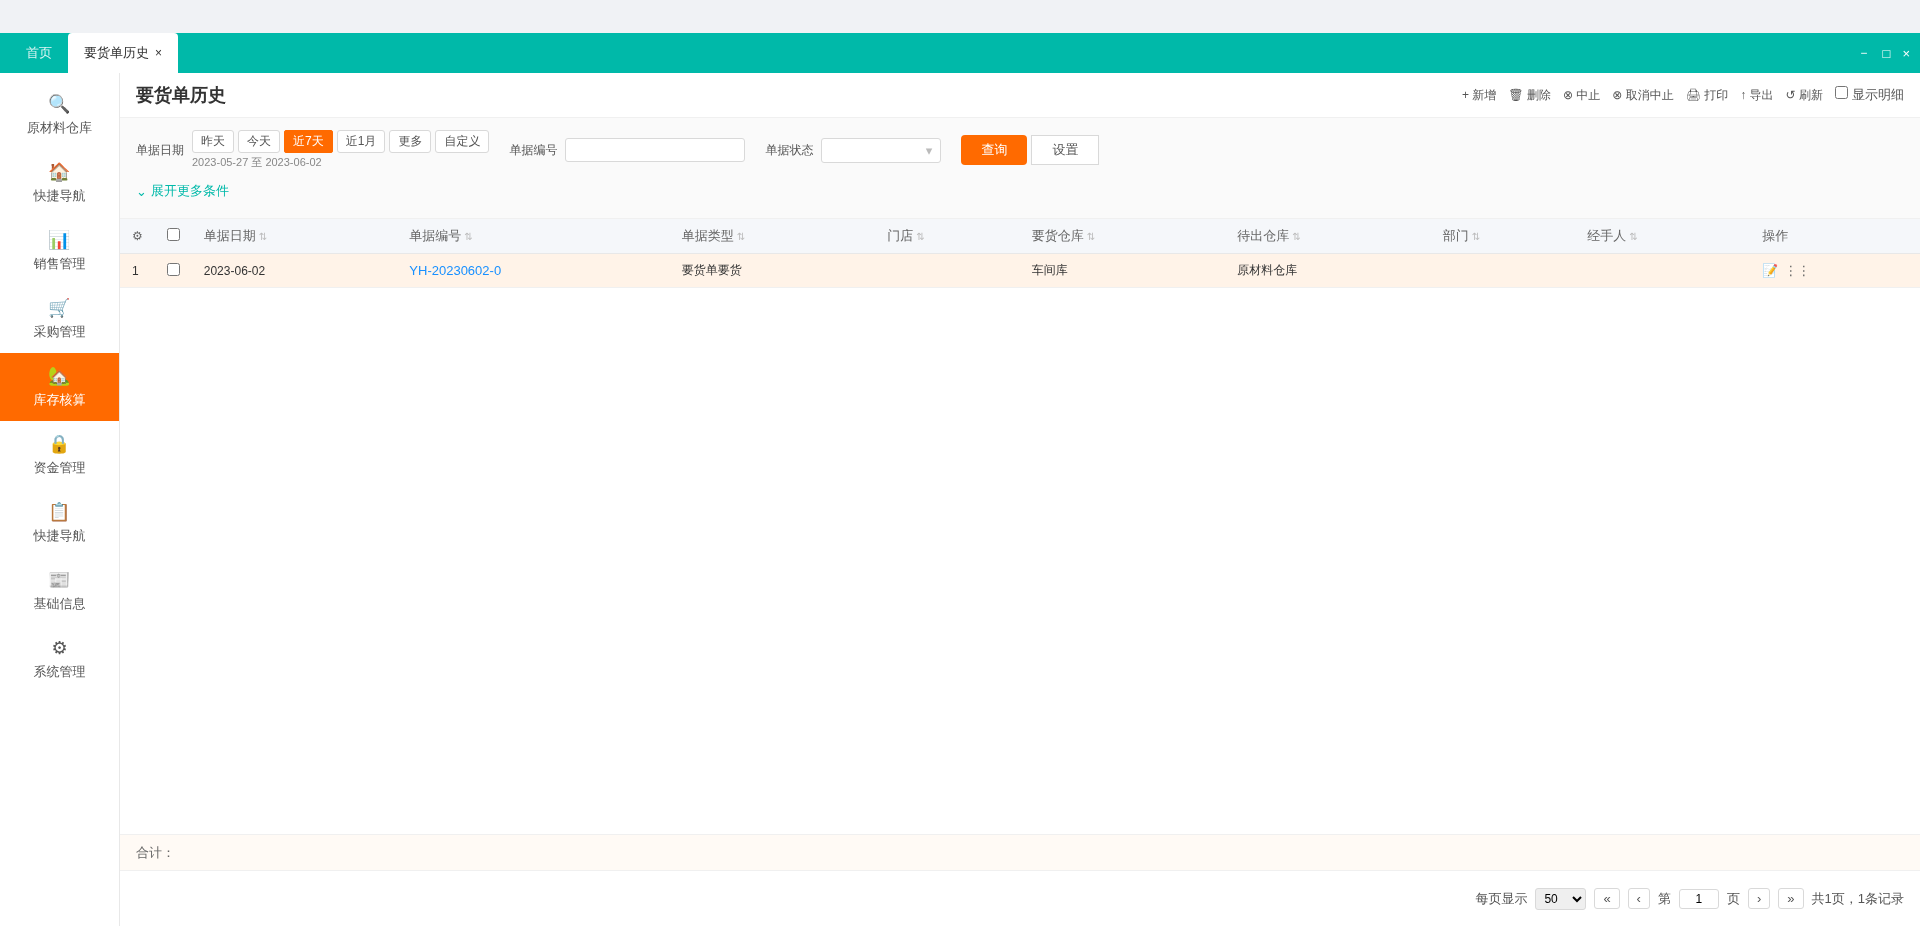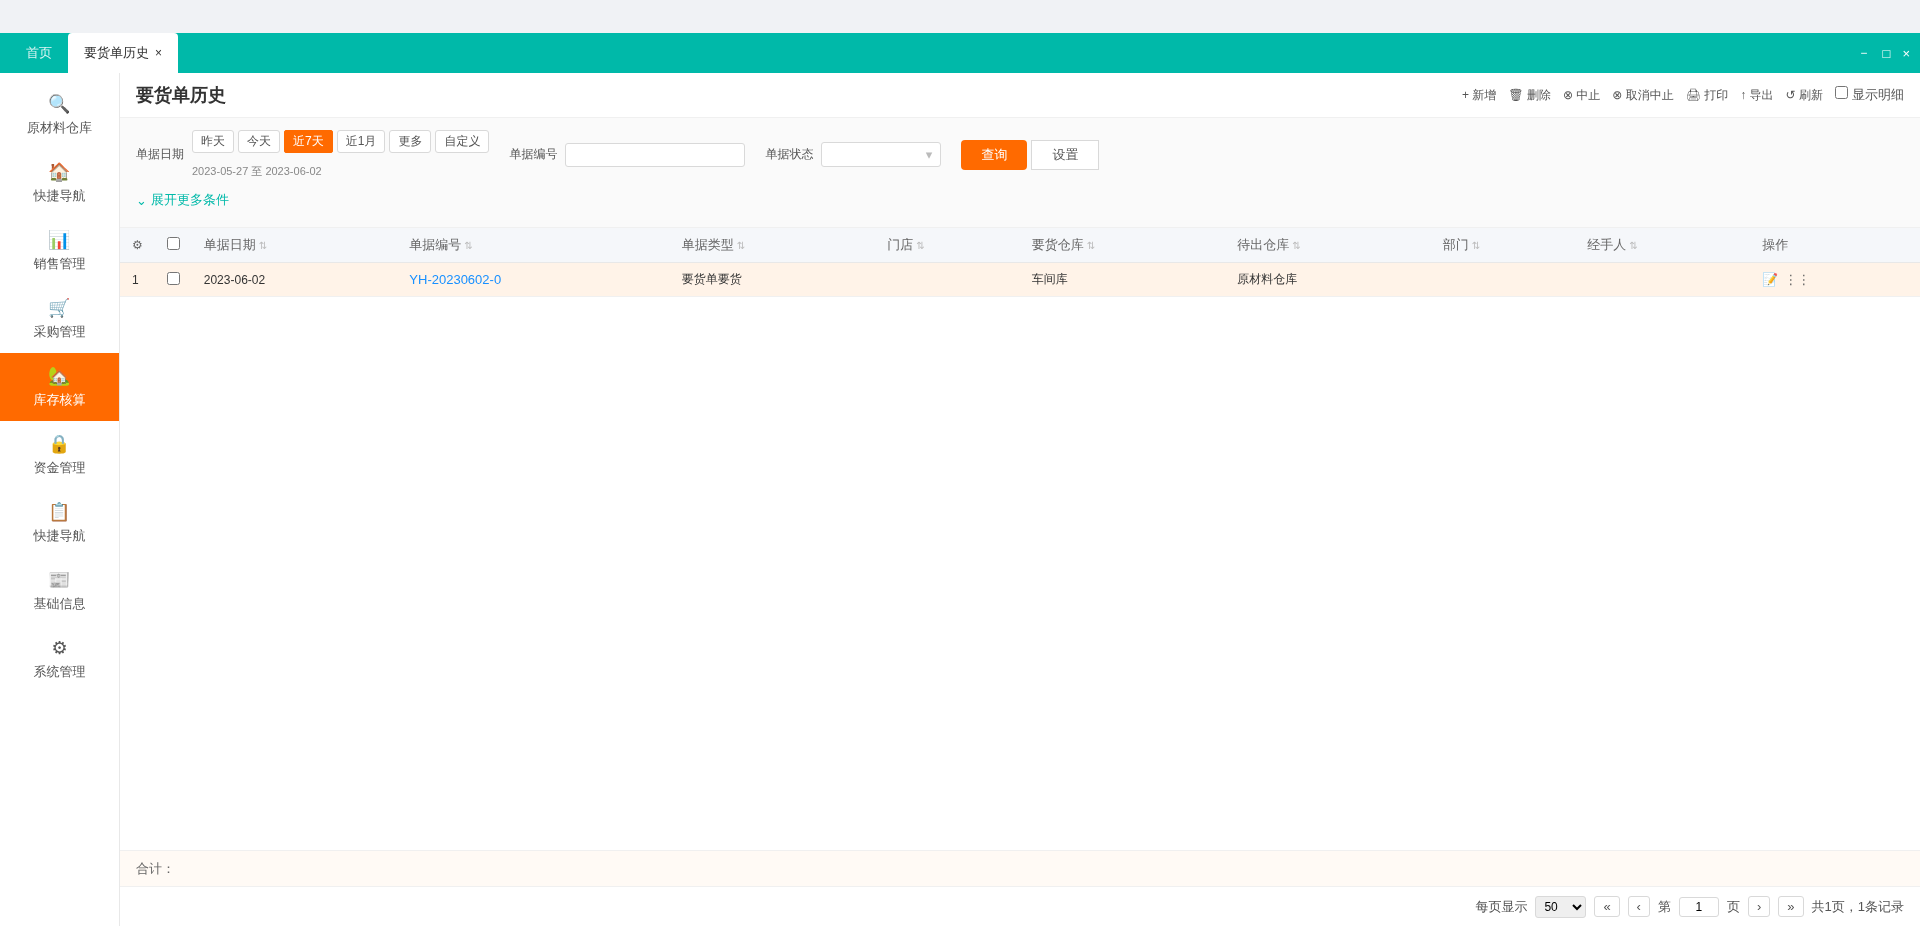--- a/index.html
+++ b/index.html
@@ -114,21 +114,21 @@
     .date-btn {
       padding: 2px 8px;
       border: 1px solid #d9d9d9;
       border-radius: 3px;
       cursor: pointer;
       font-size: 12px;
       background: white;
       color: #555;
     }
     .date-btn.active { background: #ff6a00; color: white; border-color: #ff6a00; border-radius: 2px; }
-    .date-range { font-size: 11px; color: #888; margin-top: 11px; }
+    .date-range { font-size: 11px; color: #888; margin-top: 2px; }
     .filter-input {
       border: 1px solid #d9d9d9;
       border-radius: 3px;
       padding: 4px 8px;
       font-size: 12px;
       width: 180px;
       outline: none;
     }
     .filter-select-wrap {
       display: flex;
@@ -208,21 +208,21 @@
       border-top: 1px solid #f0f0f0;
       display: flex;
       align-items: center;
       padding: 0 16px;
       font-size: 12px;
       color: #666;
     }
 
     
     .pagination {
-      height: 40px;
+      height: 56px;
       display: flex;
       align-items: center;
       justify-content: flex-end;
       padding: 0 16px;
       border-top: 1px solid #f0f0f0;
       gap: 8px;
       font-size: 12px;
       color: #555;
     }
     .page-size-select {

